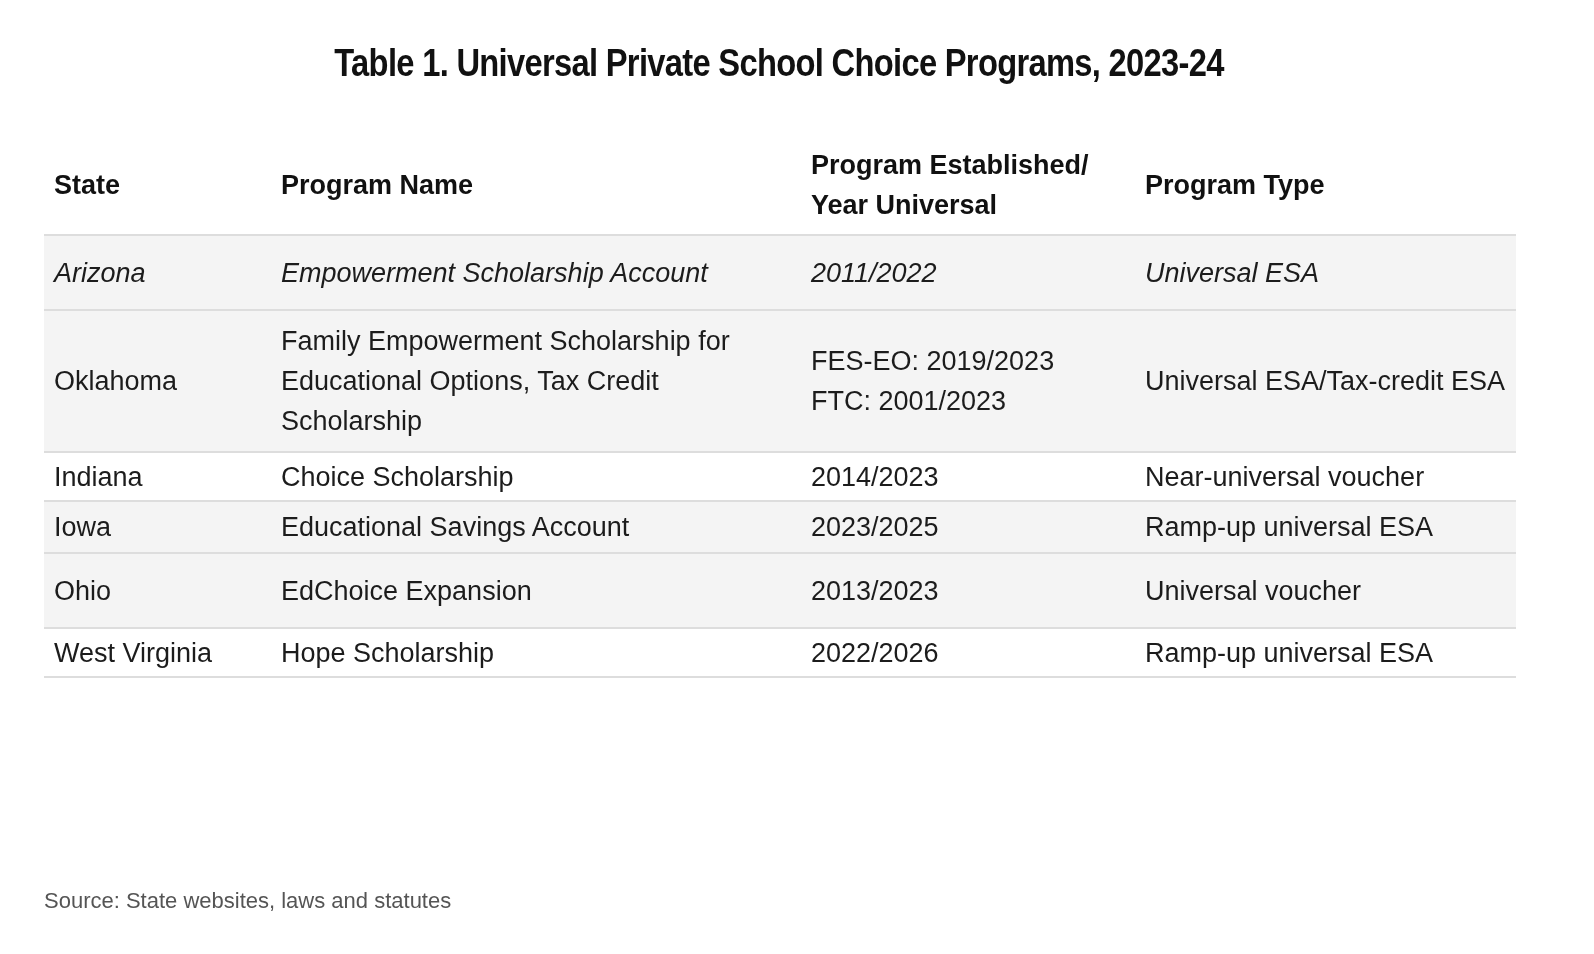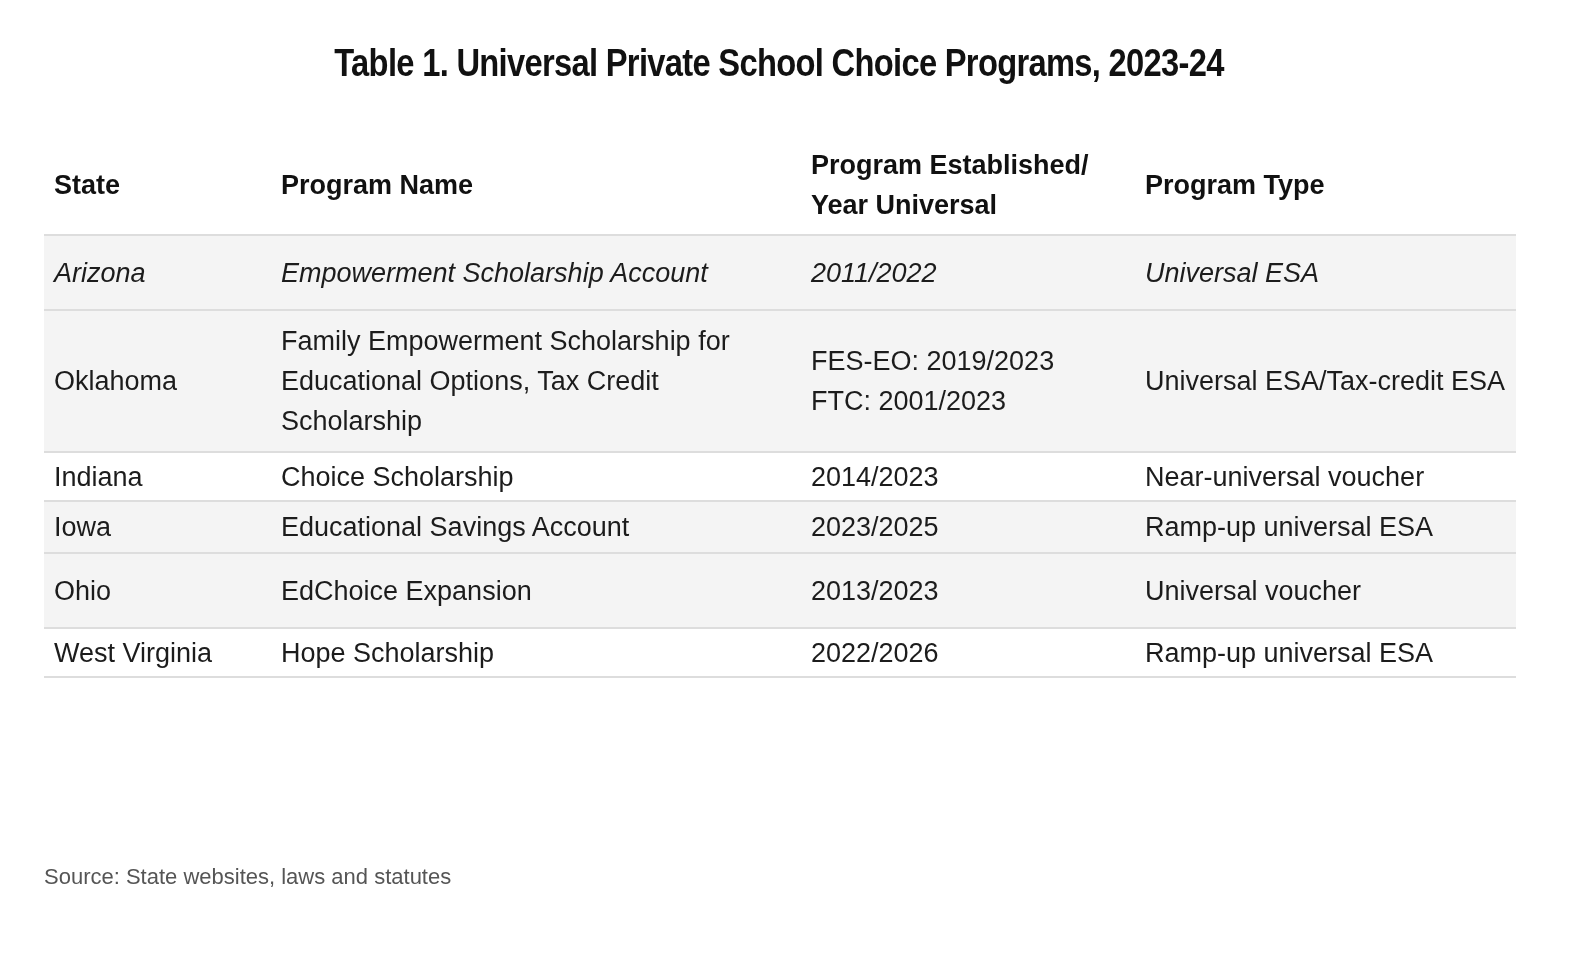--- a/index.html
+++ b/index.html
@@ -9,21 +9,21 @@
            font-family: "Liberation Sans", sans-serif; font-weight: bold; font-size: 38px;
            letter-spacing: -0.8px; transform: scaleX(0.86); transform-origin: 779px 0; color: #111; }
   .tbl { position: absolute; left: 44px; top: 136px; width: 1472px; border-collapse: collapse; }
   .tbl th { text-align: left; font-weight: bold; font-size: 27px; line-height: 40px;
             padding: 0 10px; height: 98px; vertical-align: middle; color: #111; }
   .tbl td { font-size: 27px; line-height: 40px; padding: 0 10px; vertical-align: middle;
             border-top: 2px solid #dddddd; color: #1c1c1c; }
   .tbl tr.odd td { background: #f4f4f4; }
   .tbl tr:last-child td { border-bottom: 2px solid #dddddd; }
   .c1 { width: 207px; } .c2 { width: 510px; } .c3 { width: 314px; }
-  .source { position: absolute; left: 44px; top: 864px; font-size: 22px; color: #555555; }
+  .source { position: absolute; left: 44px; top: 888px; font-size: 22px; color: #555555; }
 </style>
 </head>
 <body>
 
 <div class="title">Table 1. Universal Private School Choice Programs, 2023-24</div>
 
 <table class="tbl">
   <thead>
     <tr>
       <th class="c1">State</th>

